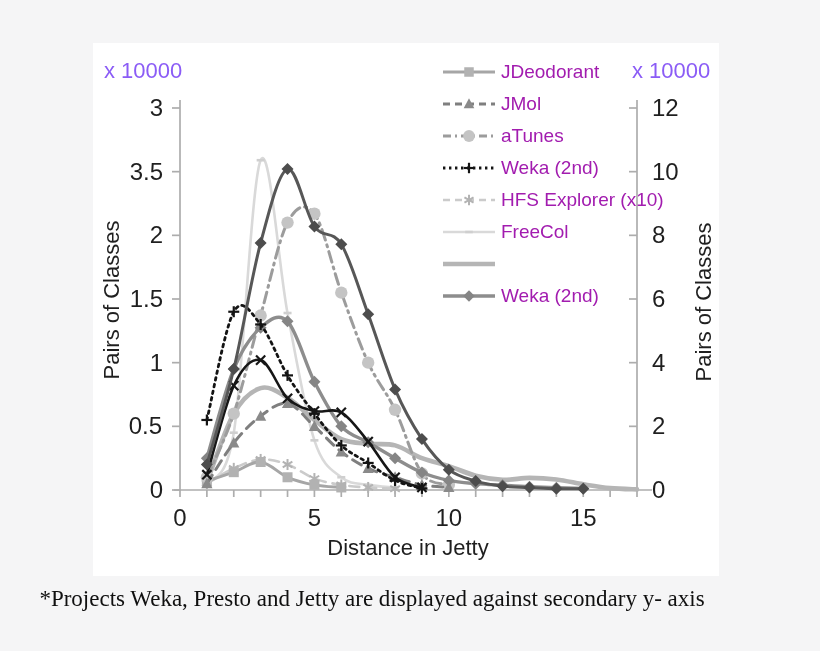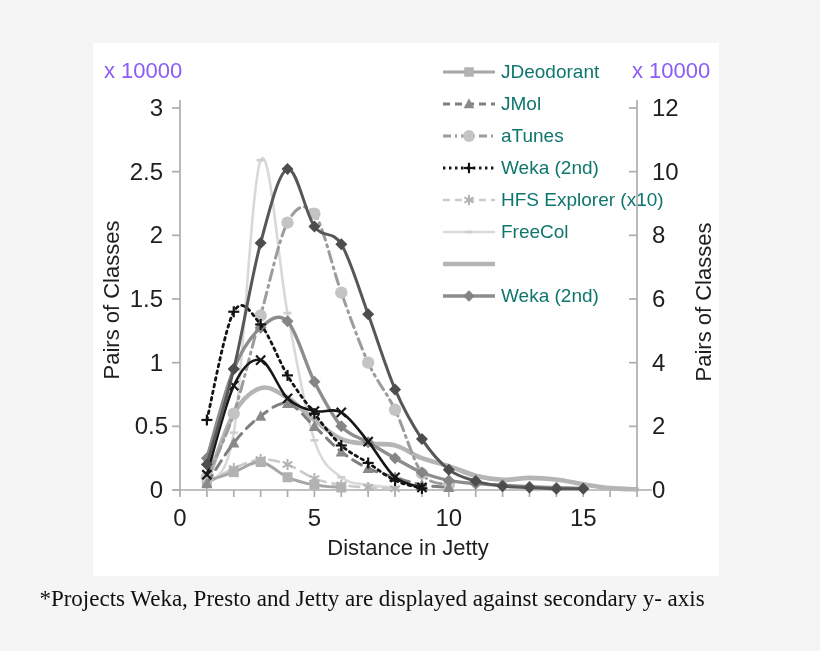--- a/index.html
+++ b/index.html
@@ -18,21 +18,21 @@
   .mult{font-size:22px;}
   .ytick{font-size:24px;position:absolute;}
   .ytick-left{width:68px;text-align:right;}
   .xtick{font-size:24px;position:absolute;width:44px;text-align:center;}
   .axis-title{font-size:22px;position:absolute;white-space:nowrap;}
   .rot{transform:translate(-50%,-50%) rotate(-90deg);}
   .xlabel{position:absolute;font-size:22px;width:260px;text-align:center;}
   .legend{position:absolute;left:441px;top:56px;}
   .legend-row{display:flex;align-items:center;height:32px;}
   .legend-row svg{flex:0 0 auto;}
-  .legend-row .legend-label{font-size:19px;margin-left:4px;color:#0f766e;}
+  .legend-row .legend-label{font-size:19px;margin-left:4px;color:#a21caf;}
   .footnote{
     position:absolute;left:0;top:586px;width:744px;text-align:center;
     font-family:"Liberation Serif", serif;font-size:23px;color:#101010;
   }
 </style>
 </head>
 <body>
 
 <div class="panel"></div>
 
@@ -226,25 +226,25 @@
       <path d="M556.3529411764706,482.7266666666667 L562.3529411764706,488.7266666666667 L556.3529411764706,494.7266666666667 L550.3529411764706,488.7266666666667 Z" fill="#4d4d4d"></path>
       <path d="M583.2352941176471,482.7266666666667 L589.2352941176471,488.7266666666667 L583.2352941176471,494.7266666666667 L577.2352941176471,488.7266666666667 Z" fill="#4d4d4d"></path>
     </g>
   </svg>
 
 <div class="lbl mult" style="left:104px;top:58px;">x 10000</div>
 <div class="lbl mult" style="left:632px;top:58px;">x 10000</div>
 
 <div id="yticks-left">
     <div class="ytick ytick-left" style="left:95px;top:94px;">3</div>
-    <div class="ytick ytick-left" style="left:95px;top:157.66666666666669px;">2.5</div>
+    <div class="ytick ytick-left" style="left:95px;top:157.66666666666669px;">3.5</div>
     <div class="ytick ytick-left" style="left:95px;top:221.33333333333334px;">2</div>
     <div class="ytick ytick-left" style="left:95px;top:285px;">1.5</div>
     <div class="ytick ytick-left" style="left:95px;top:348.6666666666667px;">1</div>
-    <div class="ytick ytick-left" style="left:100px;top:412.3333333333333px;">0.5</div>
+    <div class="ytick ytick-left" style="left:94px;top:412.3333333333333px;">0.5</div>
     <div class="ytick ytick-left" style="left:95px;top:476px;">0</div>
   </div>
 <div id="yticks-right">
     <div class="ytick" style="left:652px;top:94px;">12</div>
     <div class="ytick" style="left:652px;top:157.66666666666669px;">10</div>
     <div class="ytick" style="left:652px;top:221.33333333333334px;">8</div>
     <div class="ytick" style="left:652px;top:285px;">6</div>
     <div class="ytick" style="left:652px;top:348.6666666666667px;">4</div>
     <div class="ytick" style="left:652px;top:412.3333333333333px;">2</div>
     <div class="ytick" style="left:652px;top:476px;">0</div>

